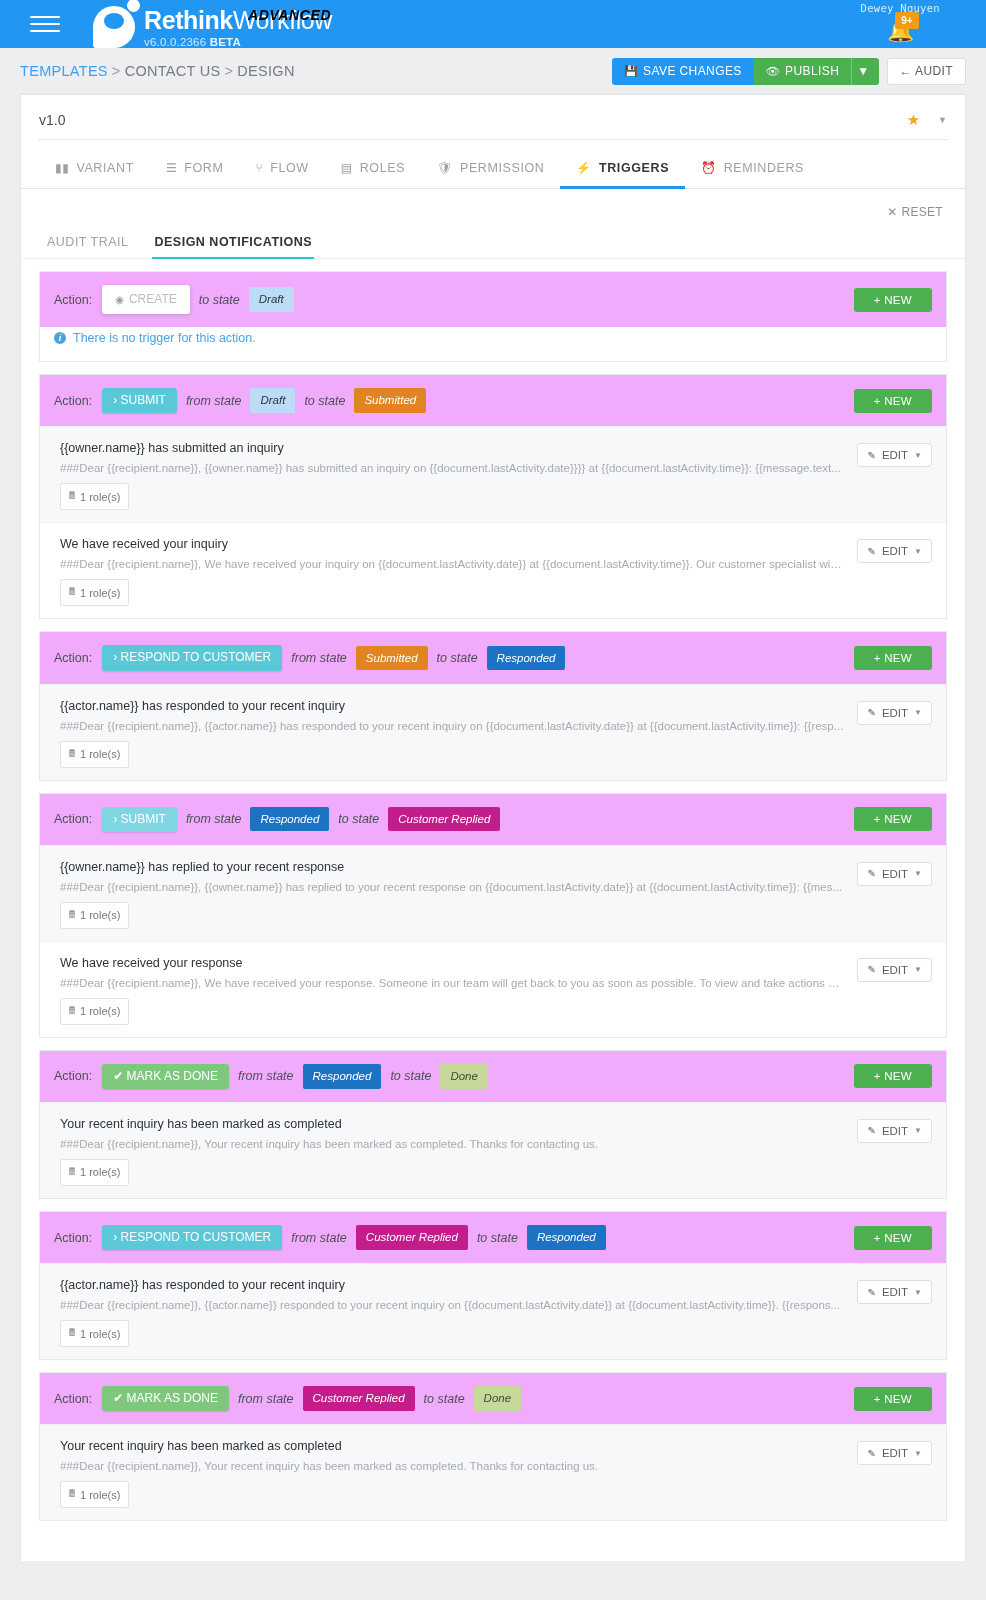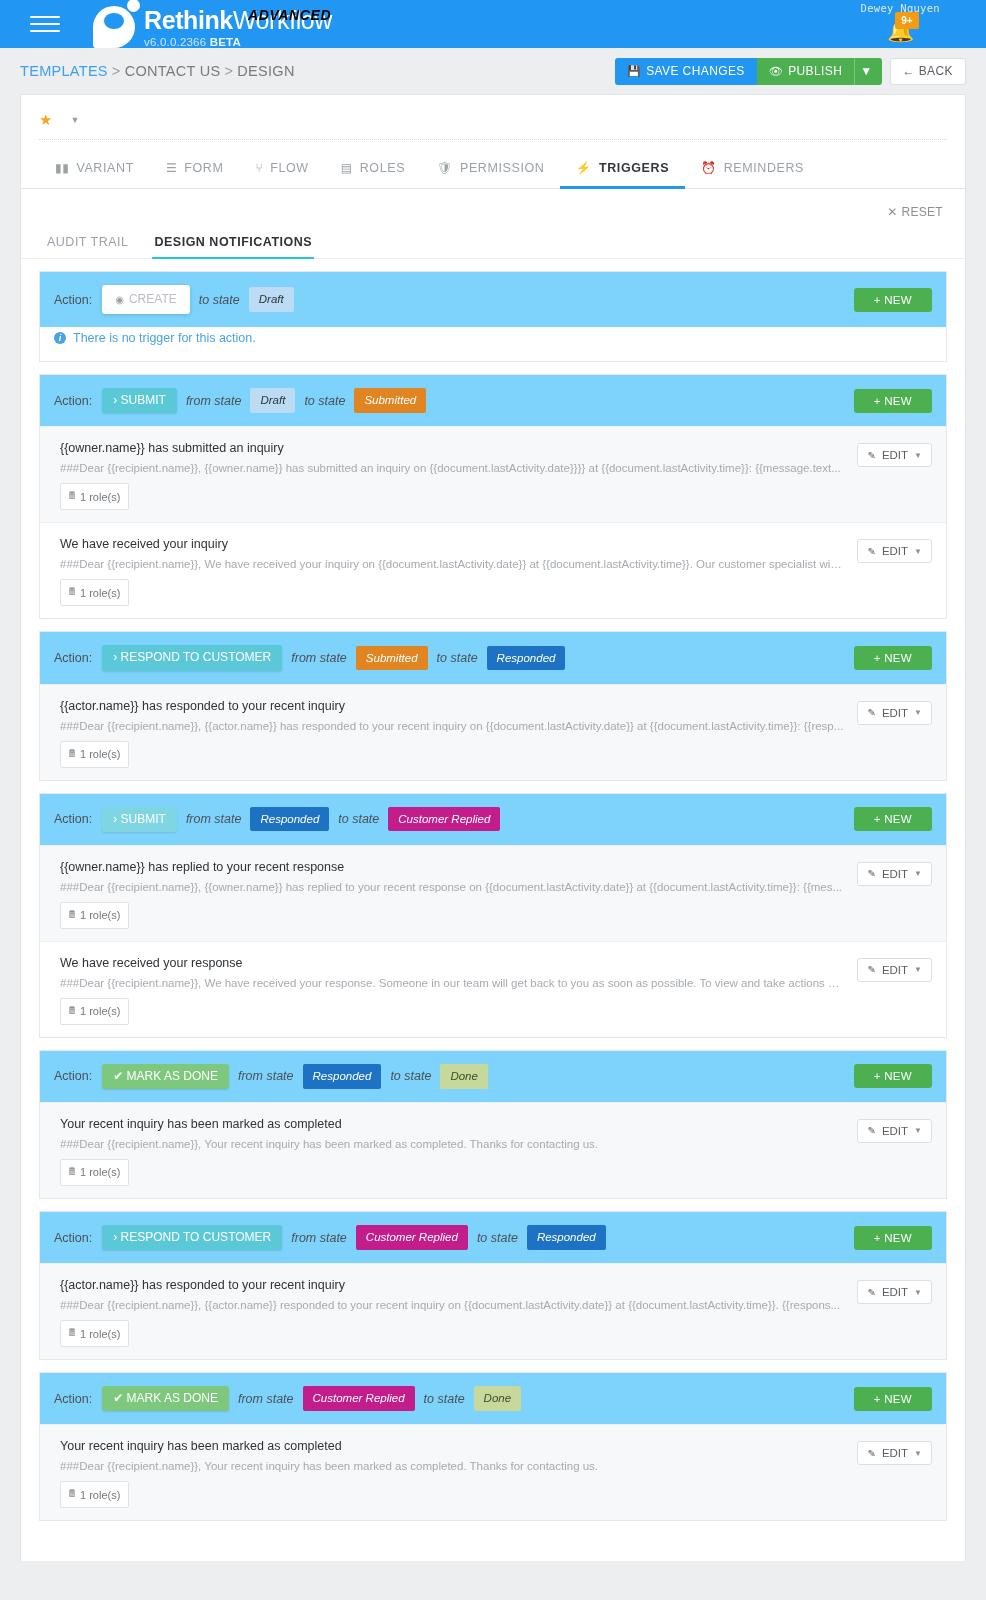--- a/index.html
+++ b/index.html
@@ -132,21 +132,21 @@
     margin-bottom: -1px;
   }
   .subtab.active { color: #2e3338; font-weight: 700; border-bottom-color: #26c6da; }
 
   
   .groups { padding: 12px 18px 28px 18px; }
   .group {
     border: 1px solid #e6e9ec; margin-bottom: 12px; background: #fff;
   }
   .grouphead {
-    display: flex; align-items: center; padding: 13px 14px; background: #7dd3fc;
+    display: flex; align-items: center; padding: 13px 14px; background: #f0abfc;
   }
   .lbl { font-size: 12.5px; color: #4c5156; margin-right: 10px; }
   .lbl-mid { margin: 0 9px; font-style: italic; }
   .chip {
     display: inline-flex; align-items: center; justify-content: center;
     font-size: 12px; padding: 6px 11px; border-radius: 3px; color: #fff;
     white-space: nowrap; line-height: 1.1;
   }
   .chip-action { box-shadow: 0 1px 2px rgba(0,0,0,.12); cursor: pointer; }
   .chip-state { font-size: 11.5px; padding: 6px 10px; border-radius: 2px; font-style: italic; }
@@ -233,27 +233,28 @@
         <span class="ic">💾</span>
         <span>SAVE CHANGES</span>
       </button>
     <button class="btn btn-publish">
         <span class="ic">👁</span>
         <span>PUBLISH</span>
       </button>
     <button class="btn btn-caret">
         <span>▼</span>
       </button>
-    <button class="btn btn-back">← BACK</button>
+    <button class="btn btn-back">← AUDIT</button>
   </div>
 </div>
 
 <div class="card">
 
   <div class="verrow">
+    <input class="verinput" value="v1.0" style="">
     <span class="star">★</span>
     <span class="vercaret">▼</span>
   </div>
   <div class="verline"></div>
 
   <div class="tabs" id="tabs">
       <div class="tab">
         <span class="tic">▮▮</span>
         <span>VARIANT</span>
       </div>

